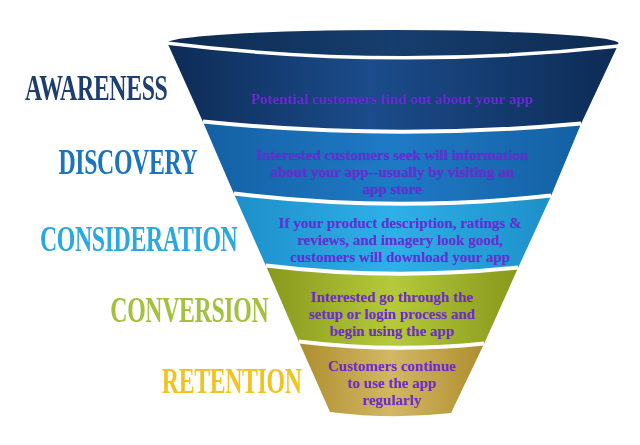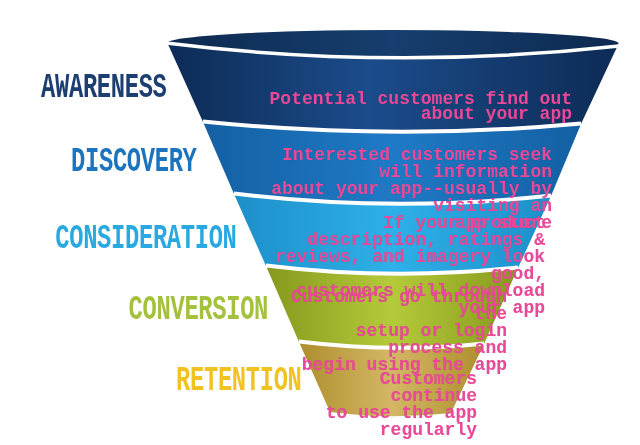--- a/index.html
+++ b/index.html
@@ -1,40 +1,40 @@
 <!DOCTYPE html>
 <html><head>
 <meta charset="utf-8">
 <style>
   html,body{margin:0;padding:0;background:#fff;}
   .canvas{
     position:relative;width:640px;height:445px;background:#ffffff;overflow:hidden;
-    font-family:Liberation Mono, monospace;
+    font-family:Liberation Serif, serif;
   }
   .funnel-svg{position:absolute;left:0;top:0;}
   .stage-label{
     position:absolute;font-weight:bold;font-size:35px;line-height:1;
     transform:scaleX(0.68);transform-origin:100% 50%;white-space:nowrap;
     letter-spacing:-0.5px;
   }
   .stage-label.s0{right:473px;top:71px;}
   .stage-label.s1{right:443px;top:145px;}
   .stage-label.s2{right:403px;top:222px;}
   .stage-label.s3{right:372px;top:293px;}
   .stage-label.s4{right:338px;top:364px;}
   .stage-desc{
-    position:absolute;color:#ec4899;font-weight:bold;text-align:right;
-    white-space:pre-line;font-size:18px;line-height:17px;
+    position:absolute;color:#6d28d9;font-weight:bold;text-align:center;
+    white-space:pre-line;font-size:15px;line-height:17px;
     text-shadow:0 0 1px rgba(0,0,0,0.15);
   }
   .stage-desc.d0{left:212px;top:92px;width:360px;line-height:15px;}
   .stage-desc.d1{left:232px;top:147px;width:320px;}
   .stage-desc.d2{left:255px;top:215px;width:290px;}
   .stage-desc.d3{left:277px;top:289px;width:230px;}
-  .stage-desc.d4{left:307px;top:358px;width:170px;margin-top:13px;}
+  .stage-desc.d4{left:307px;top:358px;width:170px;}
 </style>
 </head>
 <body>
 
 <div class="canvas">
 
   <svg class="funnel-svg" width="640" height="445" viewBox="0 0 640 445">
     <defs>
       <linearGradient id="gm" x1="0" y1="0" x2="1" y2="0">
         <stop offset="0" stop-color="#0d2a50"></stop>
@@ -89,20 +89,20 @@
   <div class="stage-label s3" style="color: rgb(163, 193, 60);">CONVERSION</div>
   <div class="stage-label s4" style="color: rgb(240, 195, 34);">RETENTION</div>
 
   <div class="stage-desc d0">Potential customers find out about your app</div>
   <div class="stage-desc d1">Interested customers seek will information
 about your app--usually by visiting an
 app store</div>
   <div class="stage-desc d2">If your product description, ratings &amp;
 reviews, and imagery look good,
 customers will download your app</div>
-  <div class="stage-desc d3">Customers go through the
+  <div class="stage-desc d3">Interested go through the
 setup or login process and
 begin using the app</div>
   <div class="stage-desc d4">Customers continue
 to use the app
 regularly</div>
 
 </div>
 
 </body></html>

